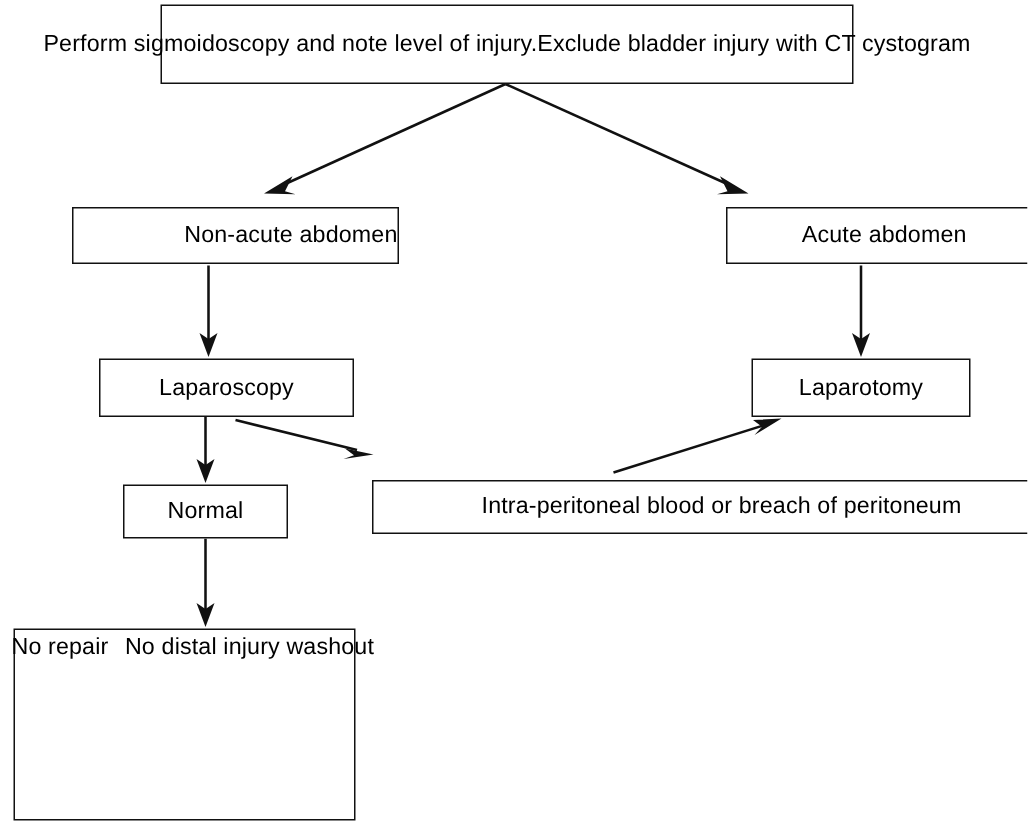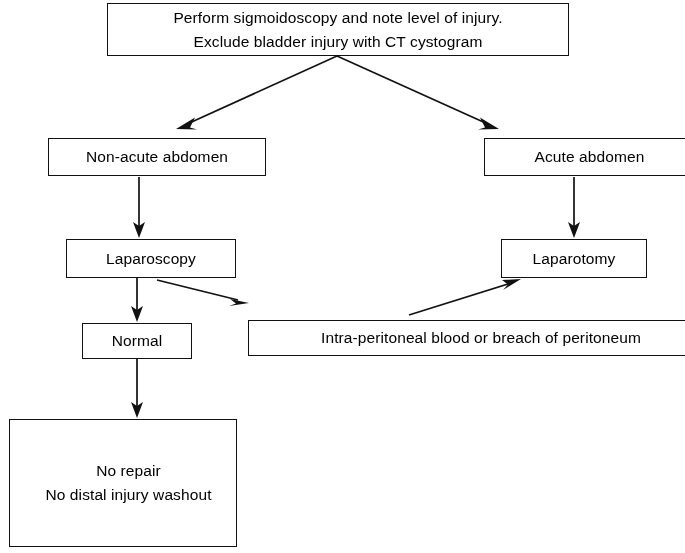--- a/index.html
+++ b/index.html
@@ -15,32 +15,32 @@
     overflow: hidden;
     font-family: "Liberation Sans", sans-serif;
   }
   .node {
     position: absolute;
     box-sizing: border-box;
     border: 1.6px solid #111111;
     background: #ffffff;
     color: #000000;
     display: flex;
-    flex-direction: column;
+    flex-direction: row;
     justify-content: center;
     font-size: 15.5px;
     line-height: 1.52;
     letter-spacing: 0.1px;
   }
   .node.center {
     align-items: center;
     text-align: center;
   }
   .node.left {
-    align-items: center;
+    align-items: flex-start;
     text-align: left;
   }
   .node .line {
     display: block;
     white-space: nowrap;
   }
   .node.left .line {
     padding-left: 11px;
   }
   svg.edges {
@@ -91,21 +91,21 @@
 
     <line class="edge" x1="137" y1="359" x2="137" y2="408"></line>
     <polygon class="edge-head" points="137,418 131,402 137,406 143,402"></polygon>
   </svg>
 
   <div class="node center" style="left:107px; top:3px; width:462px; height:53px;">
     <span class="line">Perform sigmoidoscopy and note level of injury.</span>
     <span class="line">Exclude bladder injury with CT cystogram</span>
   </div>
 
-  <div class="node center" style="left:48px; top:138px; width:218px; height:38px;">
+  <div class="node center" style="left:48px; top:138px; width:218px; height:38px;justify-content:flex-end;">
     <span class="line">Non-acute abdomen</span>
   </div>
 
   <div class="node center" style="left:484px; top:138px; width:211px; height:38px;">
     <span class="line">Acute abdomen</span>
   </div>
 
   <div class="node center" style="left:66px; top:239px; width:170px; height:39px;">
     <span class="line">Laparoscopy</span>
   </div>

